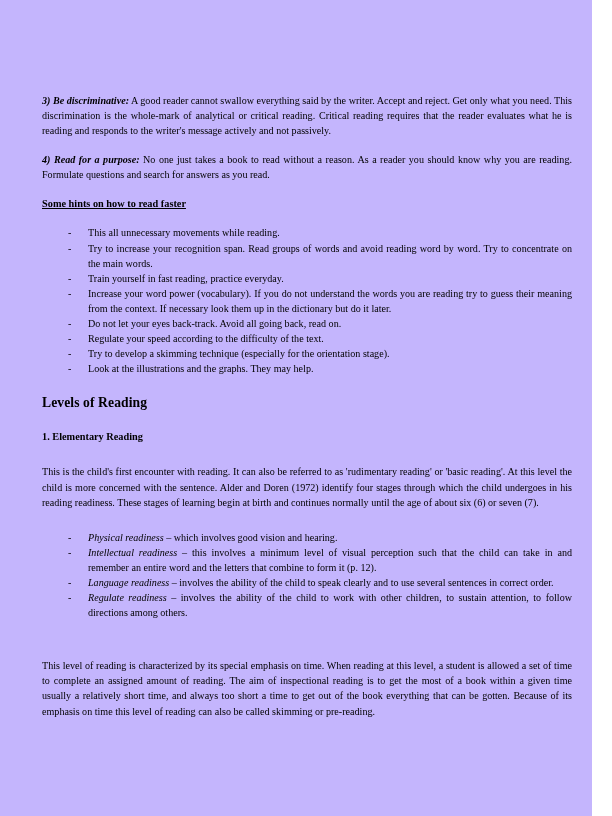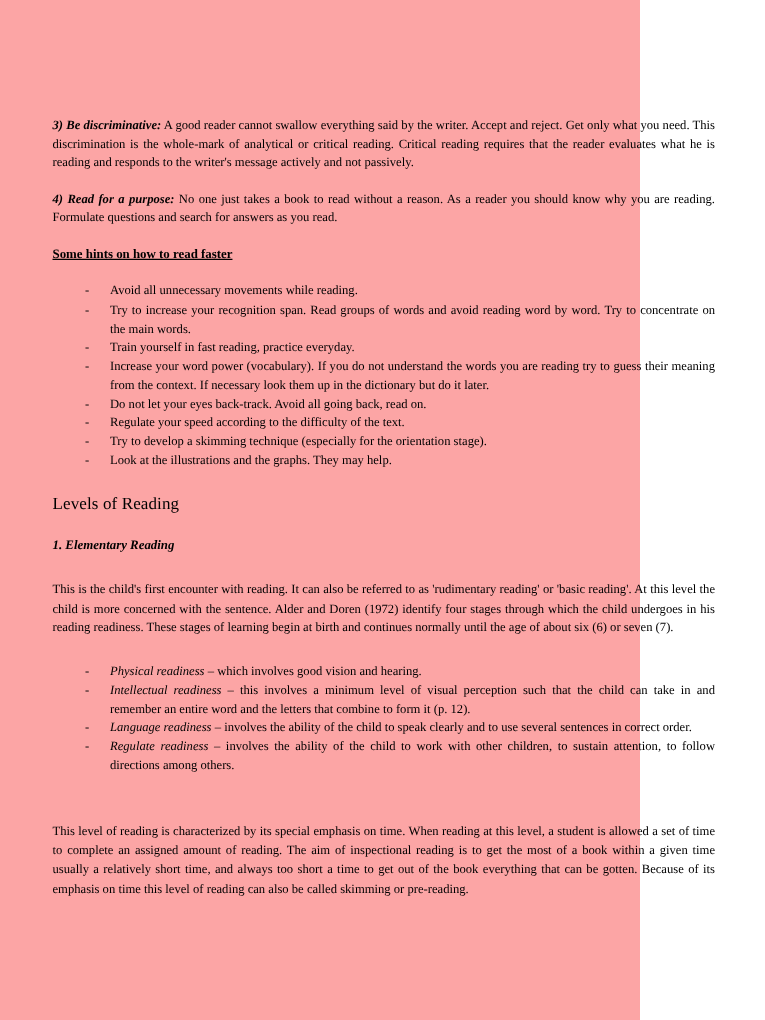--- a/index.html
+++ b/index.html
@@ -11,23 +11,23 @@
   body {
     width: 612px;
     height: 816px;
     overflow: hidden;
     font-family: "Liberation Serif", "DejaVu Serif", serif;
     color: #000000;
     -webkit-font-smoothing: antialiased;
   }
   .page {
     position: relative;
-    width: 512px;
+    width: 592px;
     height: 816px;
-    background: #fca5a5;
+    background: #c4b5fd;
     box-sizing: border-box;
     padding: 93px 40px 0 42px;
   }
   .content {
     width: 530px;
   }
 
   
   p.body-para {
     margin: 0 0 14px 0;
@@ -41,40 +41,39 @@
     font-style: italic;
     font-weight: bold;
   }
 
   
   h2.section-heading {
     margin: 0;
     padding: 0;
     font-family: "Liberation Serif", "DejaVu Serif", serif;
     font-size: 13.6px;
-    font-weight: normal;
+    font-weight: bold;
     line-height: 17px;
     letter-spacing: 0.1px;
   }
   h3.sub-heading-bold {
     margin: 0;
     padding: 0;
     font-family: "Liberation Serif", "DejaVu Serif", serif;
     font-size: 10.3px;
     font-weight: bold;
     line-height: 15px;
     text-decoration: underline;
   }
   h3.sub-heading-bi {
     margin: 0;
     padding: 0;
     font-family: "Liberation Serif", "DejaVu Serif", serif;
     font-size: 10.3px;
     font-weight: bold;
-    font-style: italic;
     line-height: 15px;
   }
   h3.sub-heading-sans-bi {
     margin: 0;
     padding: 0;
     font-family: "Liberation Sans", "DejaVu Sans", sans-serif;
     font-size: 10.2px;
     font-weight: bold;
     font-style: italic;
     line-height: 15px;
@@ -124,21 +123,21 @@
 
     <p class="body-para"><span class="lead-italic">4)  Read for a purpose:</span><span> No one just takes a book to read without a reason.  As a reader you should know why you are reading.  Formulate questions and search for answers as you read.</span></p>
 
     <h3 class="sub-heading-bold">Some hints on how to read faster</h3>
 
     <div class="sp-14"></div>
 
     <ul class="dash-list">
       <li>
           <span class="dash">-</span>
-          <span class="item-text">Avoid all unnecessary movements while reading.</span>
+          <span class="item-text">This all unnecessary movements while reading.</span>
         </li>
       <li>
           <span class="dash">-</span>
           <span class="item-text">Try to increase your recognition span.  Read groups of words and avoid reading word by word.  Try to concentrate on the main words.</span>
         </li>
       <li>
           <span class="dash">-</span>
           <span class="item-text">Train yourself in fast reading, practice everyday.</span>
         </li>
       <li>

